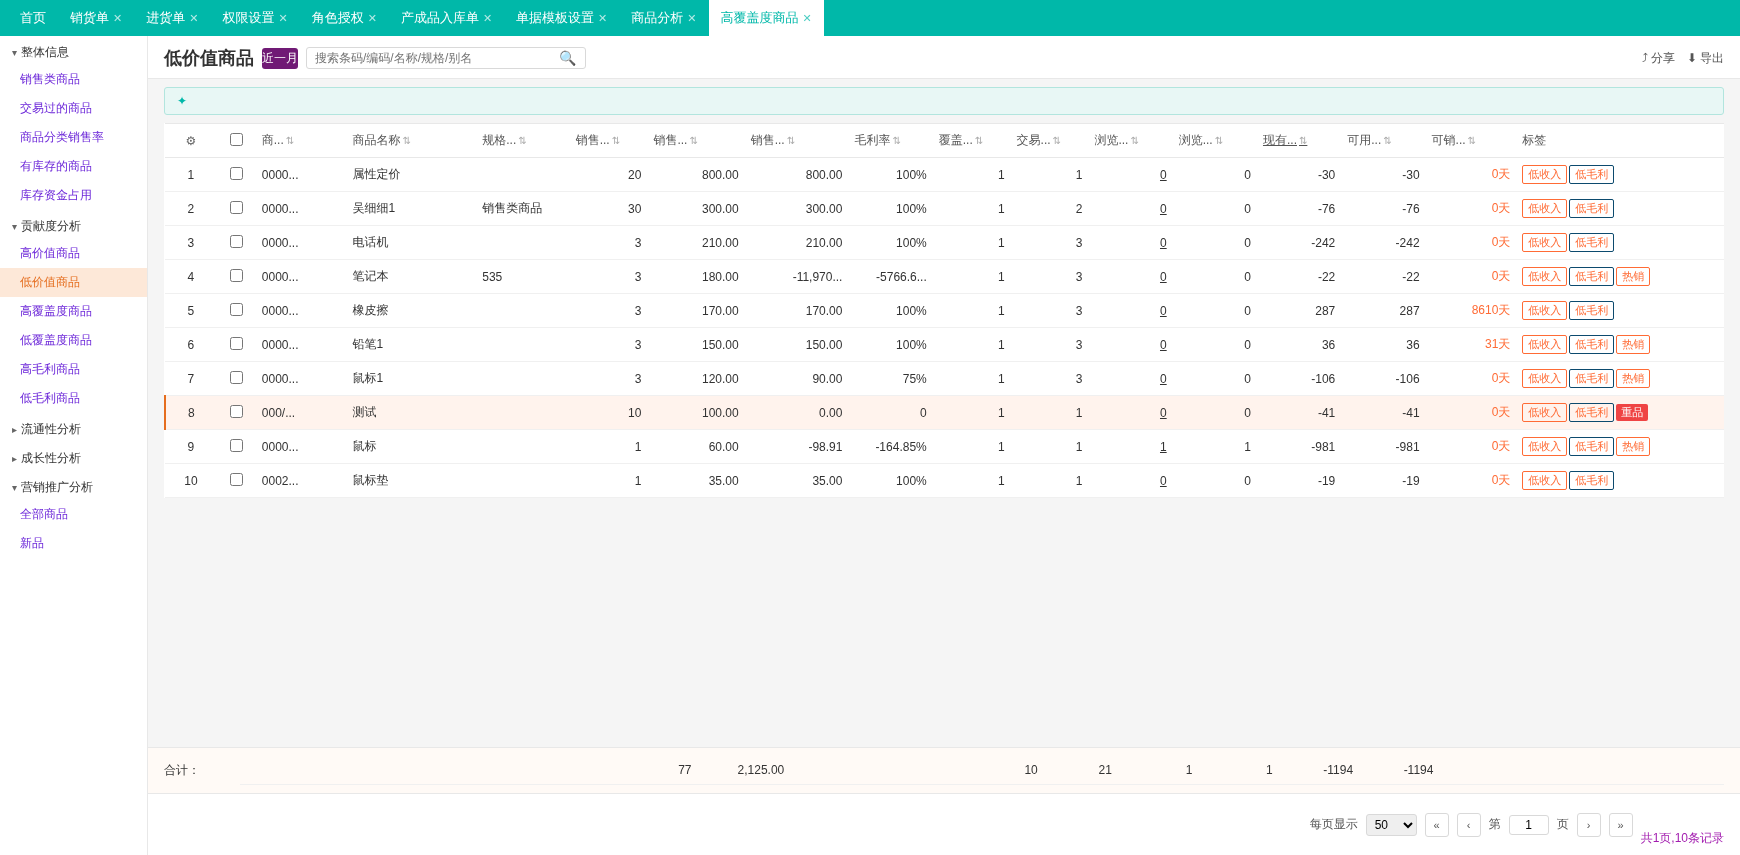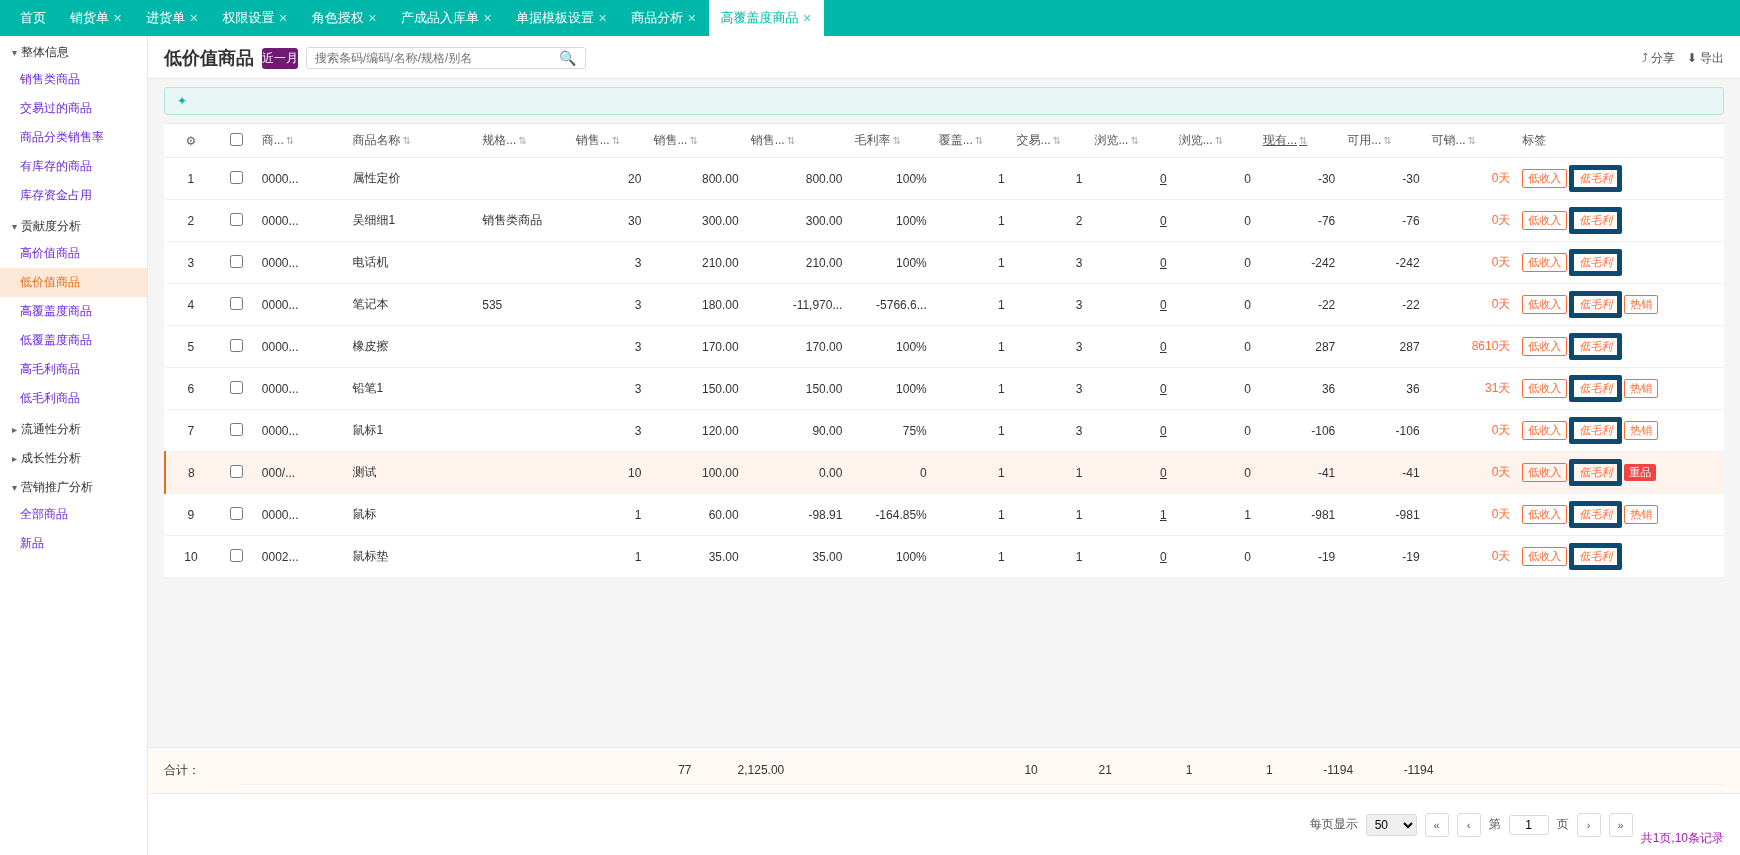--- a/index.html
+++ b/index.html
@@ -182,21 +182,21 @@
     tbody tr.highlighted td:first-child { border-left: 2px solid #e56d1e; }
     
     .tag {
       display: inline-block;
       padding: 1px 5px;
       border-radius: 2px;
       font-size: 11px;
       margin-right: 2px;
     }
     .tag-low-income { color: #ff6b35; border: 1px solid #ff6b35; }
-    .tag-low-profit { color: #ff6b35; border: 5px solid #0c4a6e; font-style: italic; }
+    .tag-low-profit { color: #ff6b35; border: 1px solid #0c4a6e; }
     .tag-hot { color: #ff6b35; border: 1px solid #ff6b35; }
     .tag-warning { background: #ef4444; color: #fff; }
     
     .day-text { color: #ff6b35; font-size: 12px; }
     
     .underline-link { text-decoration: underline; color: #333; cursor: pointer; }
     
     
     .footer-total {
       background: #fffaf6;

